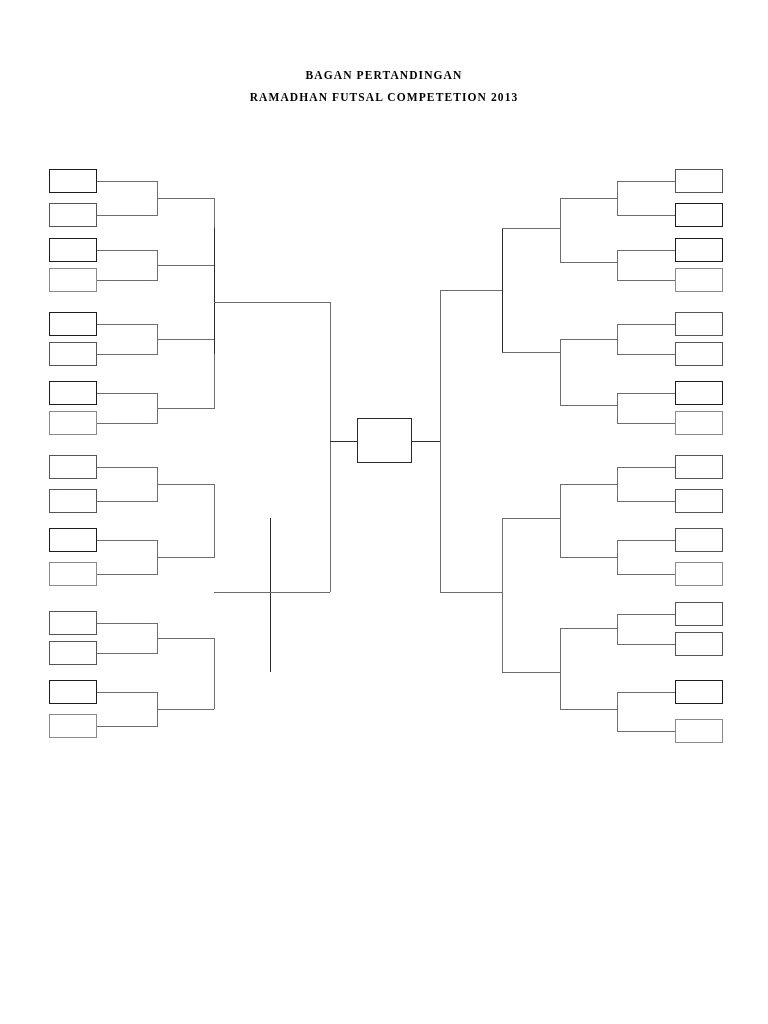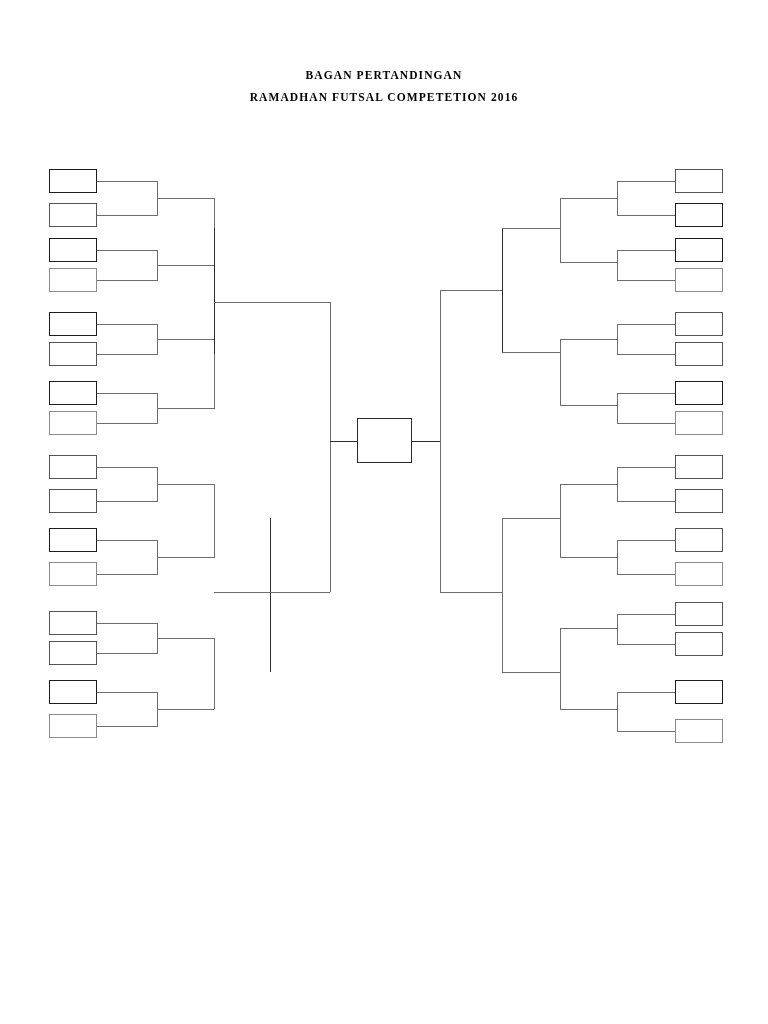--- a/index.html
+++ b/index.html
@@ -48,21 +48,21 @@
   .ln{position:absolute;background:#6d6c72;}
   .ln.dk{background:#2b2b2f;}
 </style>
 </head>
 <body>
 
 <div class="page">
 
   <div class="title-block">
     <div class="title-line">BAGAN PERTANDINGAN</div>
-    <div class="title-line">RAMADHAN FUTSAL COMPETETION 2016</div>
+    <div class="title-line">RAMADHAN FUTSAL COMPETETION 2013</div>
   </div>
 
   <div class="bracket">
 
     <div class="slot dark" style="left:49px;top:169px;width:48px;height:24px;"></div>
     <div class="slot" style="left:49px;top:203px;width:48px;height:24px;"></div>
     <div class="slot dark" style="left:49px;top:238px;width:48px;height:24px;"></div>
     <div class="slot light" style="left:49px;top:268px;width:48px;height:24px;"></div>
     <div class="slot dark" style="left:49px;top:312px;width:48px;height:24px;"></div>
     <div class="slot" style="left:49px;top:342px;width:48px;height:24px;"></div>

